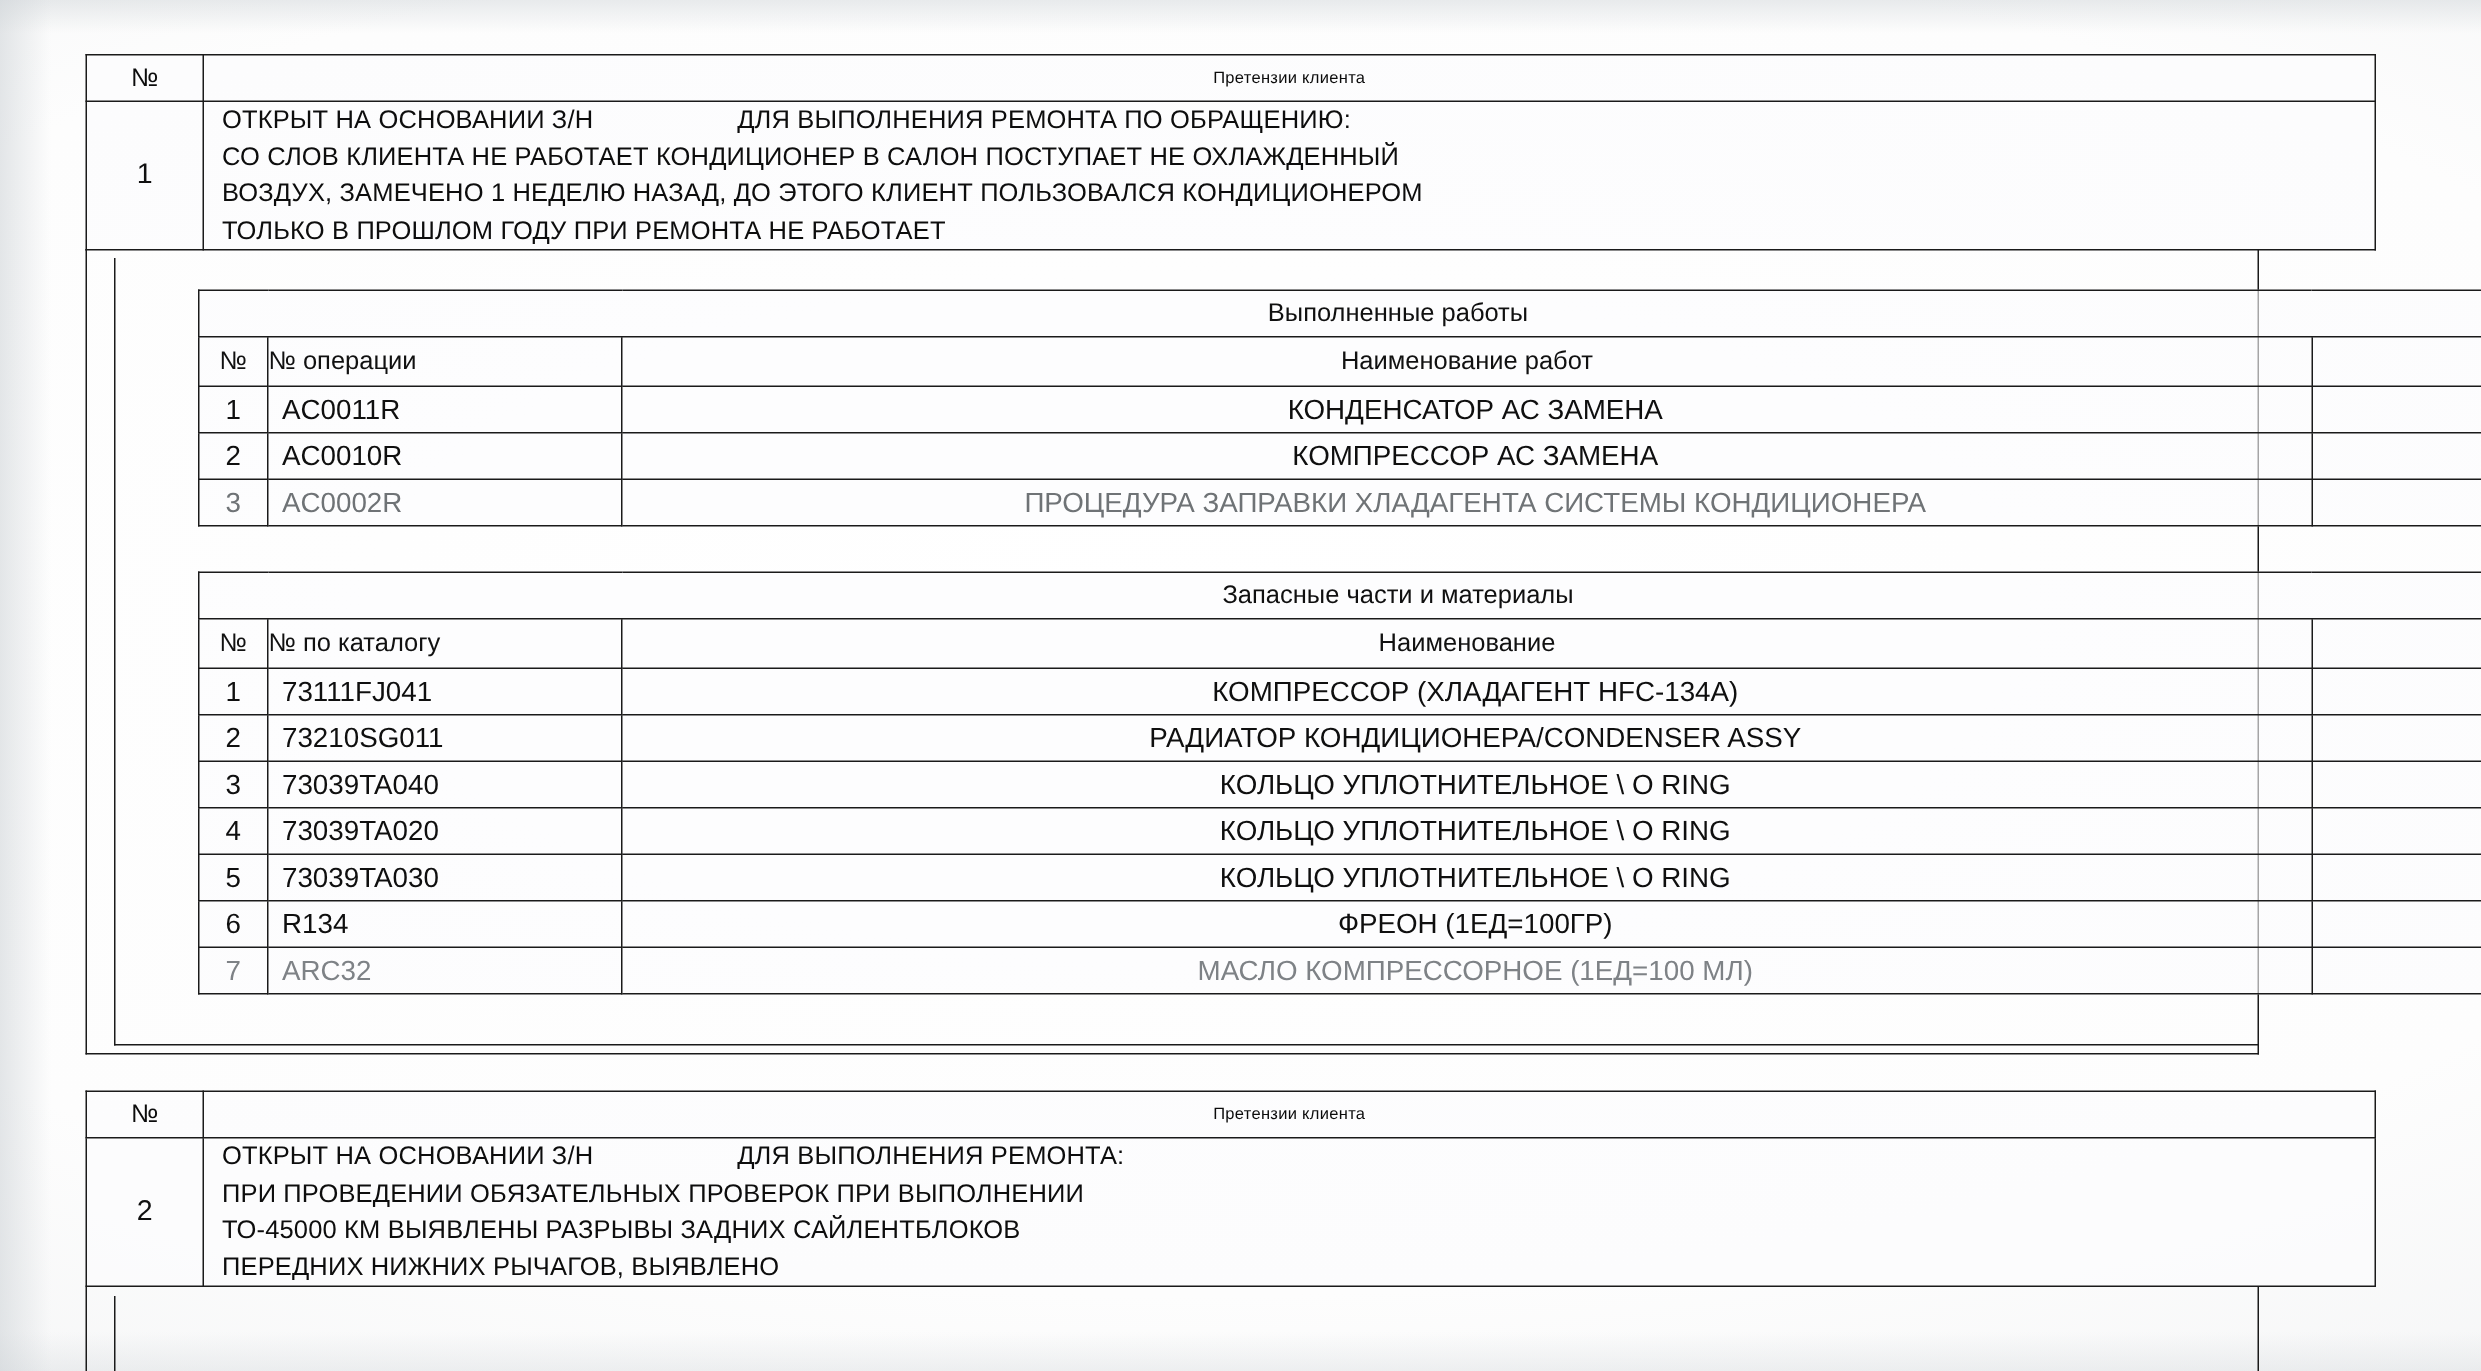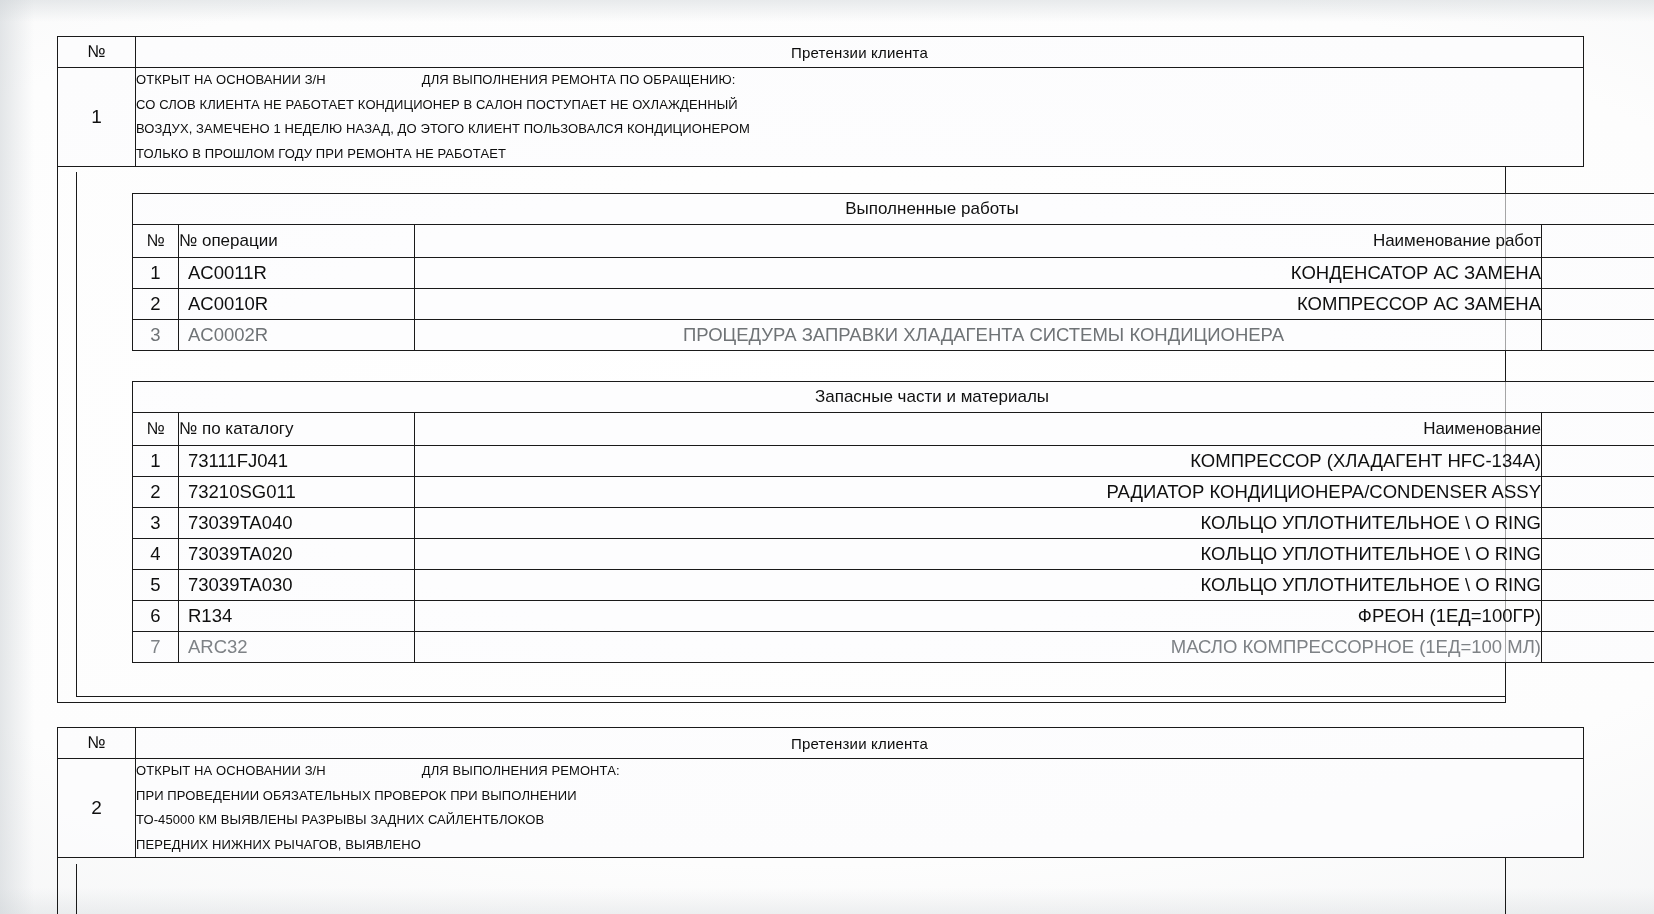--- a/index.html
+++ b/index.html
@@ -55,53 +55,54 @@
     background: transparent;
   }
 
   
   .claim-tbl { left: 57px; width: 1527px; }
   .claim-tbl .c-num  { width: 78px; text-align: center; }
   .claim-tbl .c-body { text-align: center; }
 
   .hdr-cell {
     height: 30px;
-    font-size: 15px;
+    font-size: 11px;
     font-weight: bold;
     color: #0c0c0c;
     letter-spacing: 0.2px;
     background: rgba(236,239,241,0.55);
   }
   .hdr-num { font-size: 17px; font-weight: bold; }
 
   .claim-num-cell {
     font-size: 19px;
     vertical-align: top;
     padding-top: 9px;
     text-align: center;
   }
   .claim-text-cell {
     text-align: left;
     padding: 8px 0 9px 10px;
     vertical-align: top;
   }
   .claim-line {
-    font-size: 13px;
+    font-size: 17px;
     line-height: 24.5px;
     white-space: pre;
     letter-spacing: 0.1px;
     color: #0d0d0d;
+    margin-left: 12px;
   }
   .claim-line .gap { display: inline-block; width: 96px; }
 
   
   .inner-tbl { left: 132px; width: 1600px; }
   .inner-tbl .i-num  { width: 46px;  text-align: center; }
   .inner-tbl .i-code { width: 236px; text-align: left; }
-  .inner-tbl .i-name { text-align: right; }
+  .inner-tbl .i-name { text-align: center; }
   .inner-tbl .i-qty  { width: 190px; text-align: right; }
 
   .inner-title {
     height: 30px;
     font-size: 17px;
     font-weight: bold;
     text-align: center;
     background: rgba(236,239,241,0.5);
   }
   .col-hdr {

